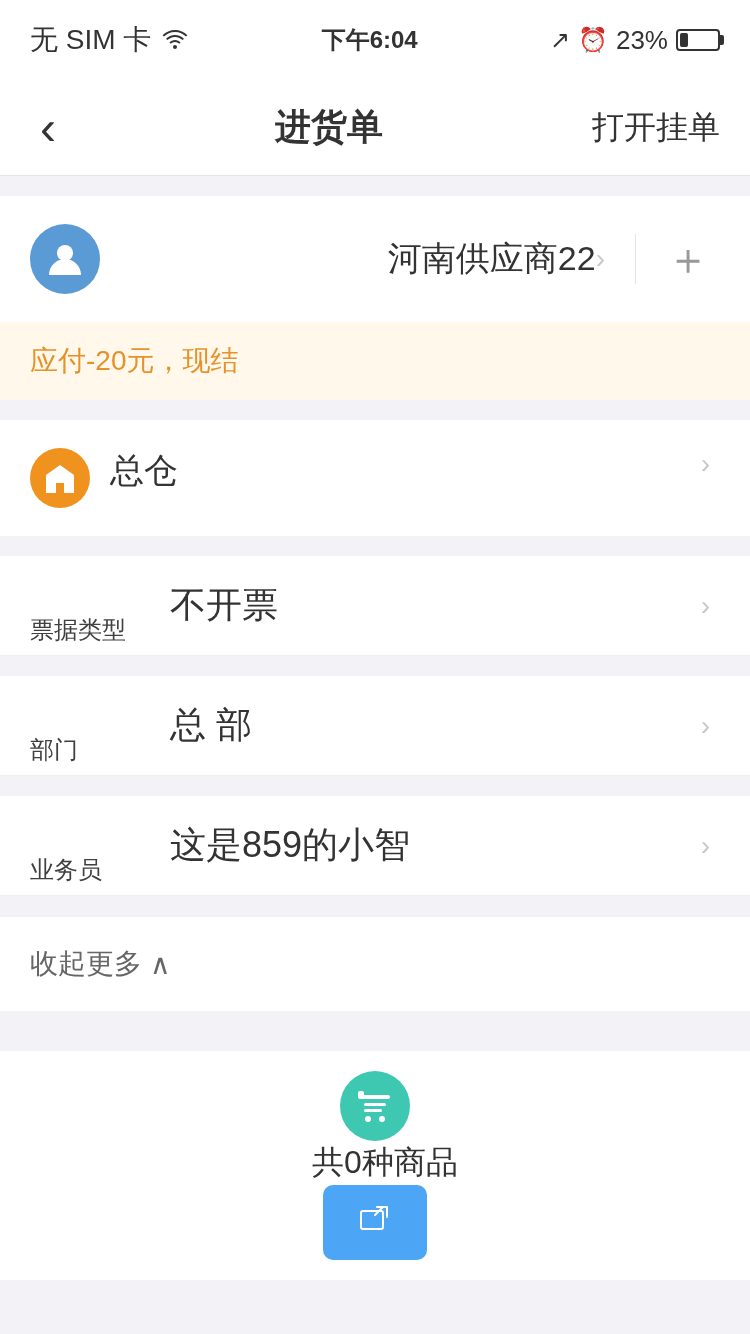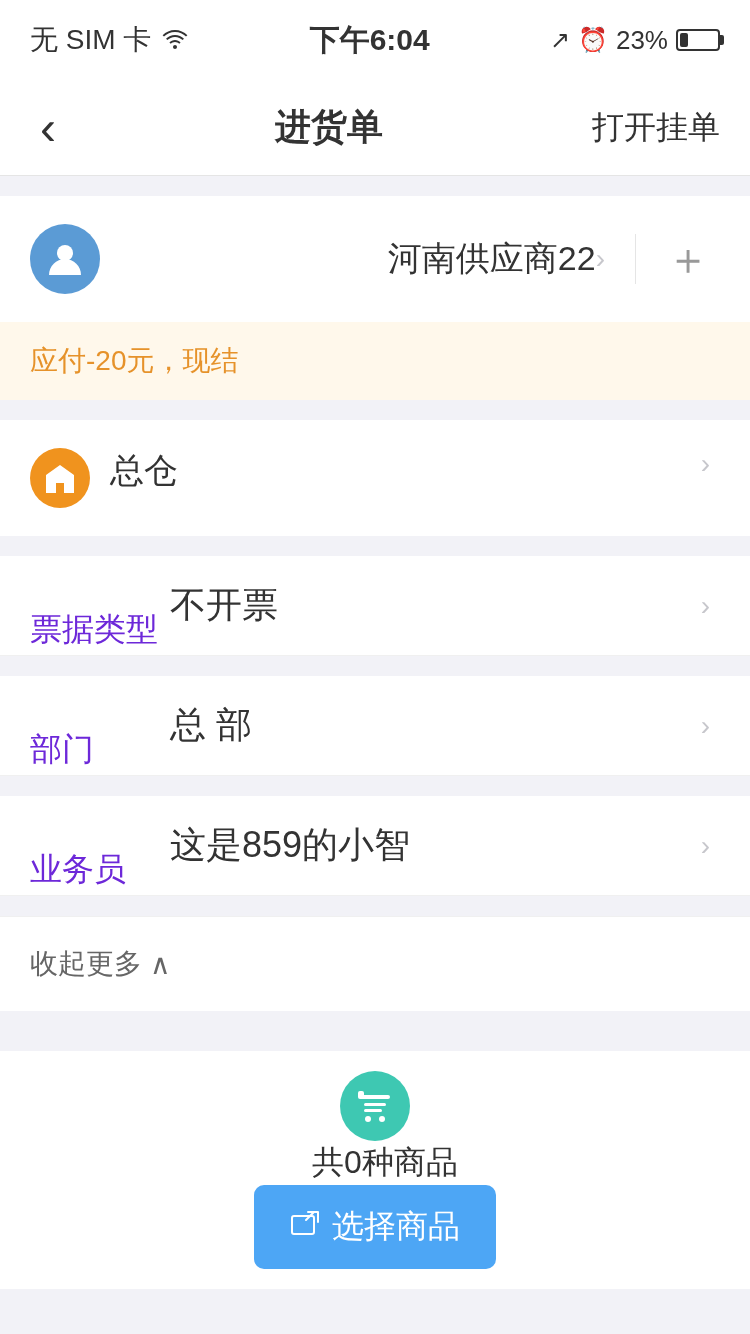--- a/index.html
+++ b/index.html
@@ -19,21 +19,21 @@
       height: 80px;
       background: #fff;
       display: flex;
       align-items: center;
       justify-content: space-between;
       padding: 0 30px;
       font-size: 28px;
       color: #333;
     }
     .status-left { display: flex; align-items: center; gap: 10px; }
-    .status-center { font-size: 30px; font-weight: 600; text-align: center; }
+    .status-center { font-size: 24px; font-weight: 600; text-align: center; }
     .status-right { display: flex; align-items: center; gap: 8px; font-size: 26px; }
     .battery-box {
       display: inline-flex; align-items: center;
       border: 2px solid #333; border-radius: 4px;
       width: 44px; height: 22px; padding: 2px;
       position: relative;
     }
     .battery-box::after {
       content: '';
       position: absolute; right: -6px; top: 50%;
@@ -156,22 +156,22 @@
     .form-row {
       background: #fff;
       display: flex;
       align-items: center;
       padding: 0 30px;
       height: 100px;
       border-bottom: 1px solid #f0f0f0;
     }
     .form-row:last-child { border-bottom: none; }
     .form-label {
-      font-size: 32px;
-      color: #6d28d9;
+      font-size: 24px;
+      color: #404040;
       width: 130px;
       flex-shrink: 0;
       margin-top: 48px;
     }
     .form-value {
       flex: 1;
       font-size: 36px;
       color: #333;
       margin-left: 10px;
     }
@@ -352,19 +352,18 @@
     </div>
     <span class="goods-count">共0种商品</span>
     <button class="select-btn">
       <span class="select-btn-icon">
         <svg width="32" height="28" viewBox="0 0 32 28" fill="none">
           <rect x="2" y="6" width="22" height="18" rx="2" stroke="white" stroke-width="2" fill="none"></rect>
           <path d="M18 2h10v10" stroke="white" stroke-width="2" stroke-linecap="round" stroke-linejoin="round"></path>
           <path d="M24 2l-8 8" stroke="white" stroke-width="2" stroke-linecap="round"></path>
         </svg>
       </span>
-      <span>选择商品</span>
     </button>
   </div>
 
   <div class="footer-gray"></div>
 
 </div>
 
 </body></html>

